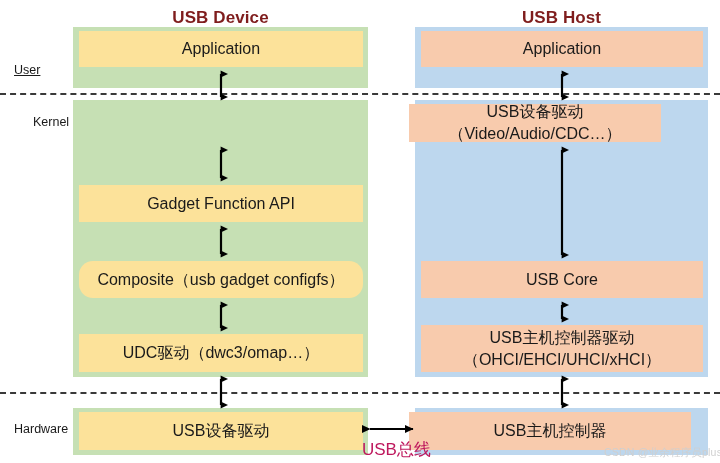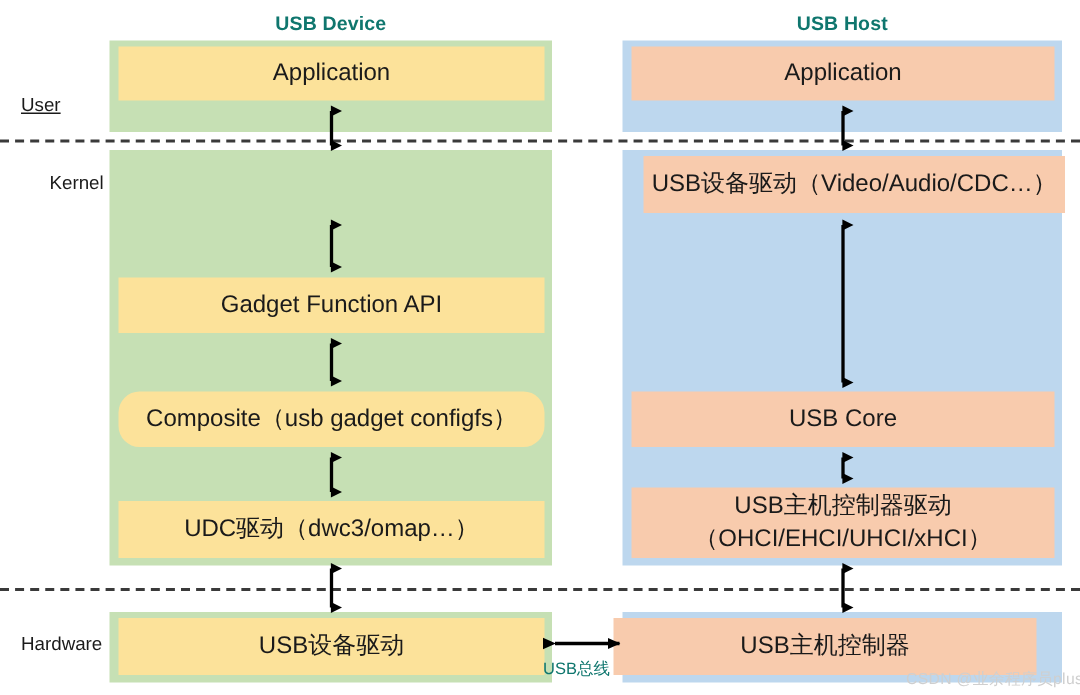--- a/index.html
+++ b/index.html
@@ -9,23 +9,23 @@
     font-family:"Liberation Sans","DejaVu Sans",sans-serif;
     position:relative;
     overflow:hidden;
     -webkit-font-smoothing:antialiased;
   }
   .stage{position:absolute;left:0;top:0;width:720px;height:463px;}
 
   
   .col-title{
     position:absolute;
-    font-size:13px;
+    font-size:17px;
     font-weight:bold;
-    color:#0f766e;
+    color:#7f1d1d;
     text-align:center;
     letter-spacing:.1px;
     white-space:nowrap;
   }
 
   
   .row-label{
     position:absolute;
     font-size:12.5px;
     color:#1a1a1a;
@@ -59,22 +59,22 @@
   }
   .box.yellow{background:#fce29a;}
   .box.orange{background:#f8cbad;}
 
   
   .arrows{position:absolute;left:0;top:0;width:720px;height:463px;pointer-events:none;}
 
   
   .bus-label{
     position:absolute;
-    font-size:11px;
-    color:#0f766e;
+    font-size:17px;
+    color:#be185d;
     white-space:nowrap;
   }
 
   
   .watermark{
     position:absolute;
     font-size:10.5px;
     color:#cfcfcf;
     white-space:nowrap;
     letter-spacing:.2px;
@@ -103,21 +103,21 @@
   <div class="box yellow" style="left:79px;top:261px;width:284px;height:37px;border-radius:14px;">Composite（usb gadget configfs）</div>
   <div class="box yellow" style="left:79px;top:334px;width:284px;height:38px;">UDC驱动（dwc3/omap…）</div>
 
   <div class="band green" style="left:73px;top:408px;width:295px;height:47px;"></div>
   <div class="box yellow" style="left:79px;top:412px;width:284px;height:38px;">USB设备驱动</div>
 
   <div class="band blue" style="left:415px;top:27px;width:293px;height:61px;"></div>
   <div class="box orange" style="left:421px;top:31px;width:282px;height:36px;">Application</div>
 
   <div class="band blue" style="left:415px;top:100px;width:293px;height:277px;"></div>
-  <div class="box orange" style="left:429px;top:104px;width:281px;height:38px;">USB设备驱动（Video/Audio/CDC…）</div>
+  <div class="box orange" style="left:409px;top:104px;width:252px;height:38px;">USB设备驱动（Video/Audio/CDC…）</div>
   <div class="box orange" style="left:421px;top:261px;width:282px;height:37px;">USB Core</div>
   <div class="box orange" style="left:421px;top:325px;width:282px;height:47px;">USB主机控制器驱动
 （OHCI/EHCI/UHCI/xHCI）</div>
 
   <div class="band blue" style="left:415px;top:408px;width:293px;height:47px;"></div>
   <div class="box orange" style="left:409px;top:412px;width:282px;height:38px;">USB主机控制器</div>
 
   <svg class="arrows" viewBox="0 0 720 463">
     <defs>
       <marker id="ah-up" markerWidth="8" markerHeight="8" refX="4" refY="7" orient="auto" markerUnits="userSpaceOnUse">

